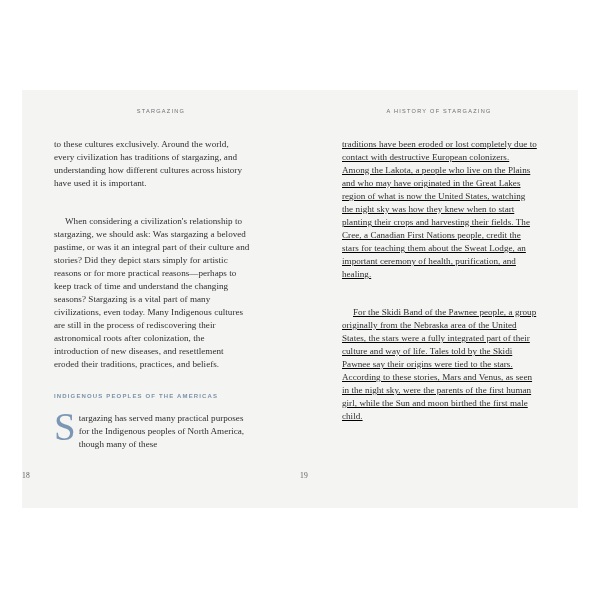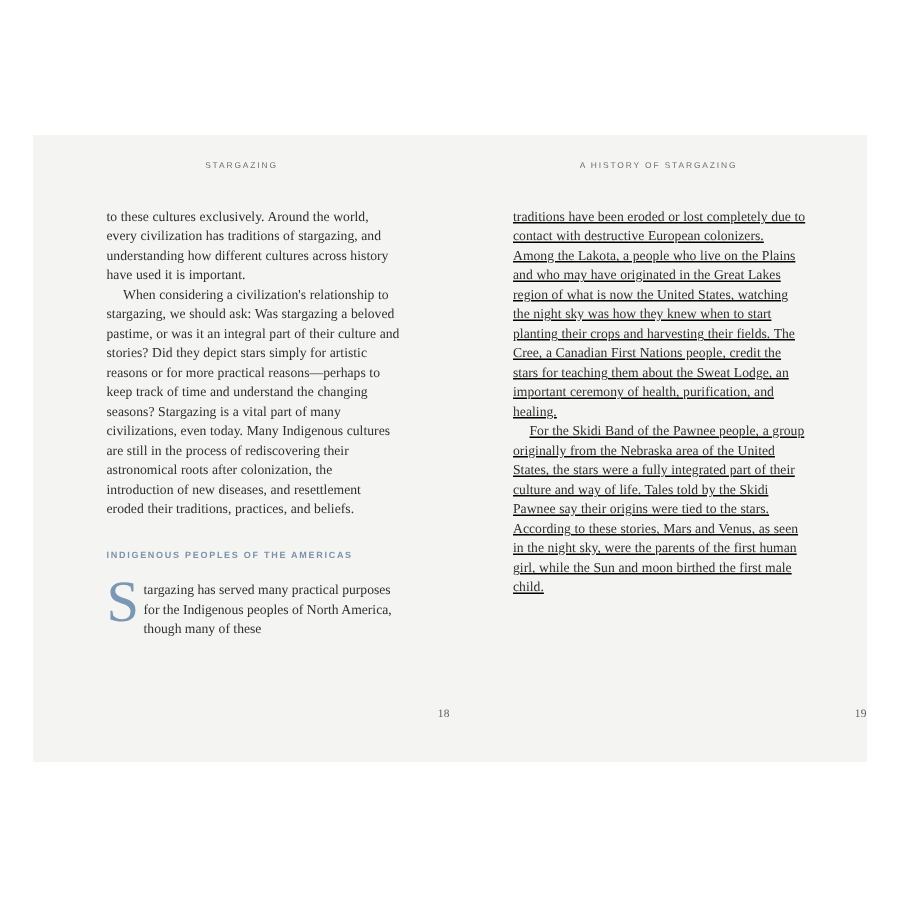--- a/index.html
+++ b/index.html
@@ -45,35 +45,36 @@
     text-transform: uppercase;
     white-space: nowrap;
   }
 
   .text-column {
     position: absolute;
     top: 48px;
     width: 196px;
     height: 330px;
   }
-  .page-left .text-column  { left: 49px; }
+  .page-left .text-column  { left: 32px; }
   .page-right .text-column { left: 42px; text-decoration: underline; }
 
   p.body-par {
     margin: 0;
     font-family: "Liberation Serif", serif;
     font-size: 9.1px;
     line-height: 13.0px;
     color: #2f2f31;
     text-align: left;
     letter-spacing: 0.02px;
     word-spacing: 0.1px;
   }
   p.body-par + p.body-par {
     text-indent: 11px;
+    margin-top: 25px;
   }
 
   .section-heading {
     margin: 22px 0 0 0;
     font-family: "Liberation Sans", sans-serif;
     font-size: 6.0px;
     font-weight: bold;
     letter-spacing: 1.15px;
     color: #7b92a8;
     text-transform: uppercase;
@@ -95,21 +96,21 @@
     color: #7b97b4;
     padding: 1px 3px 0 0;
     margin-top: -1px;
   }
 
   .folio {
     position: absolute;
     bottom: 28px;
     left: 0;
     width: 100%;
-    text-align: right;
+    text-align: left;
     font-family: "Liberation Serif", serif;
     font-size: 7.6px;
     color: #5f6063;
     letter-spacing: 0.3px;
   }
 </style>
 </head>
 <body>
 
 <div id="book-spread">

